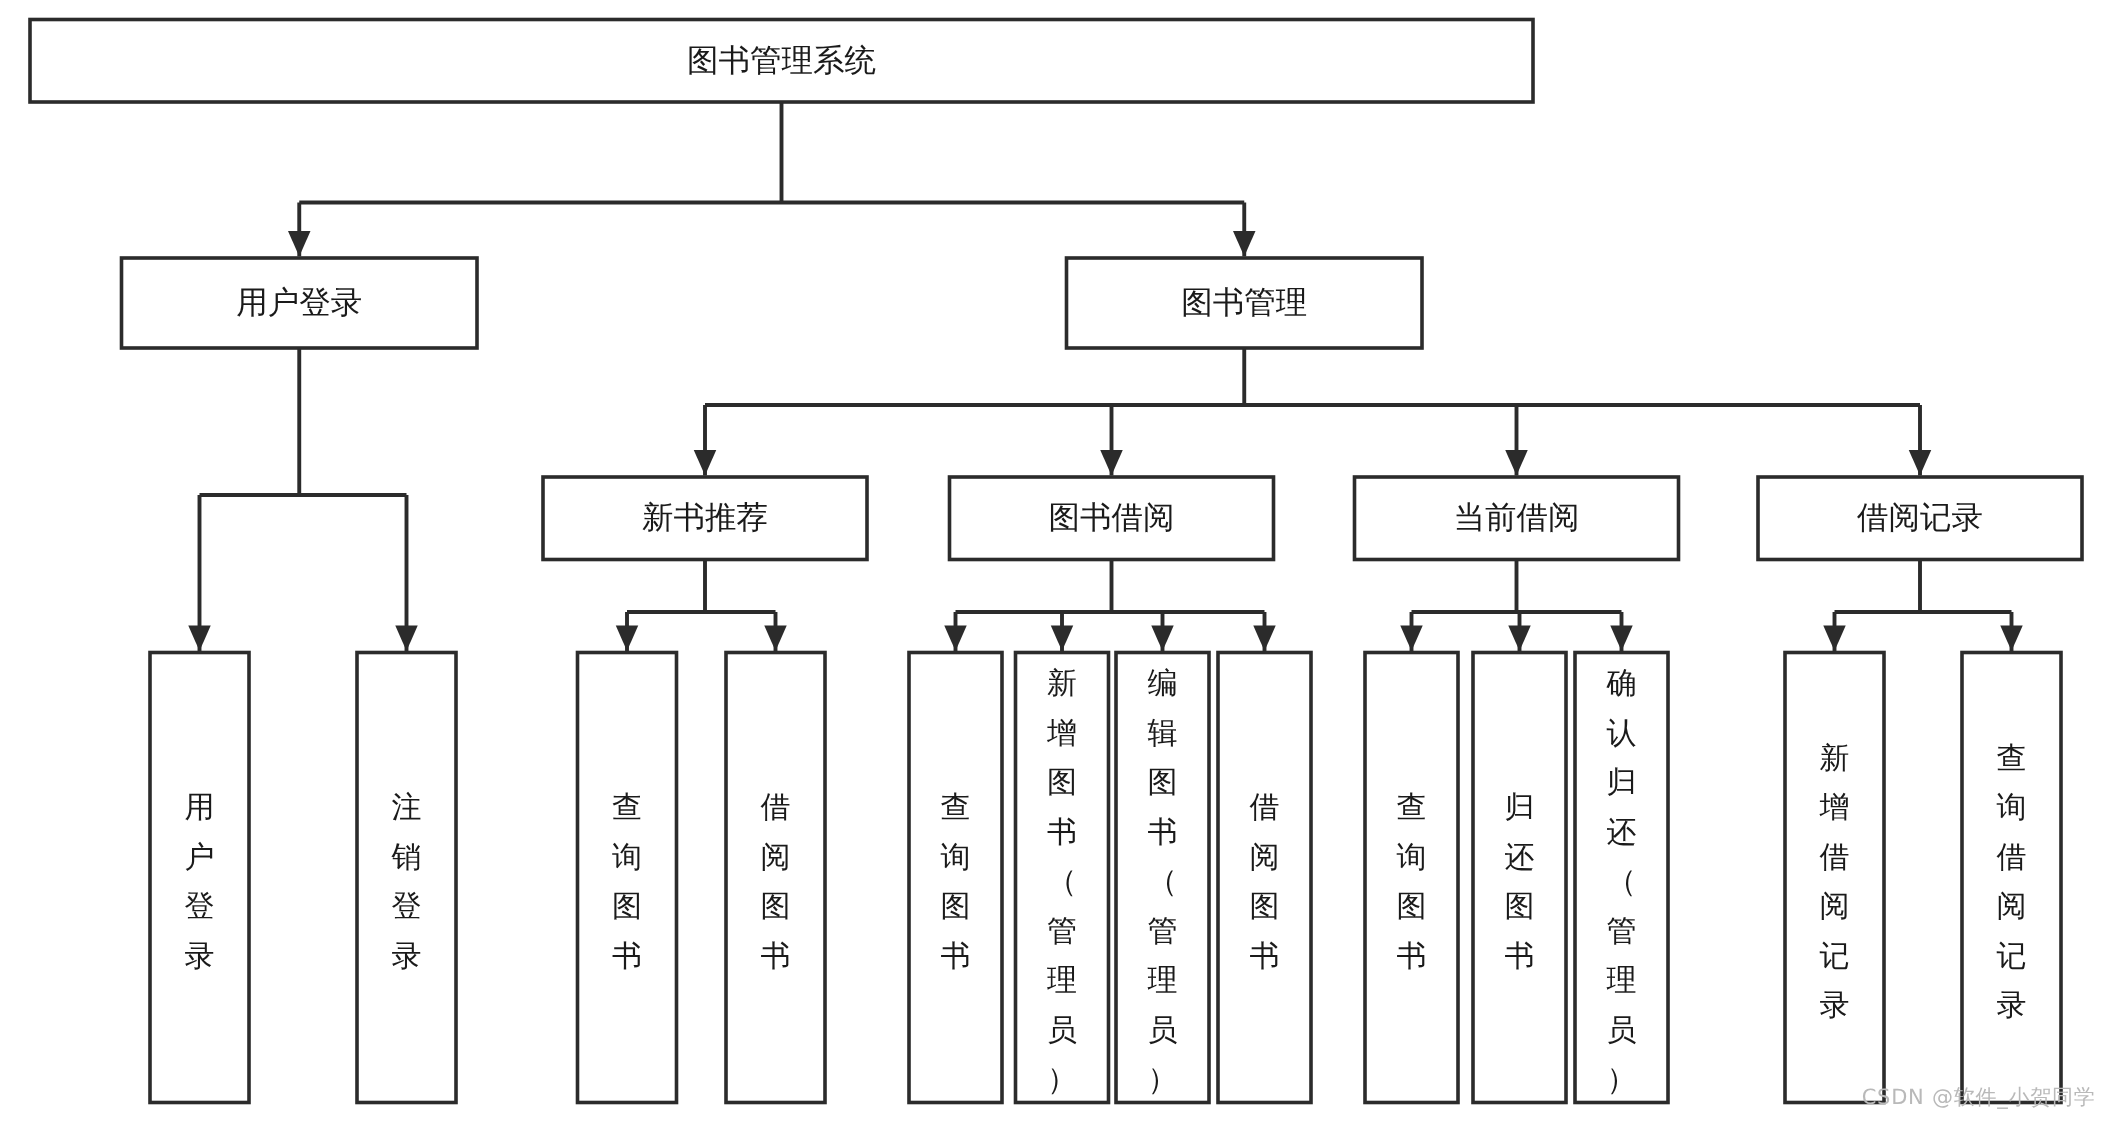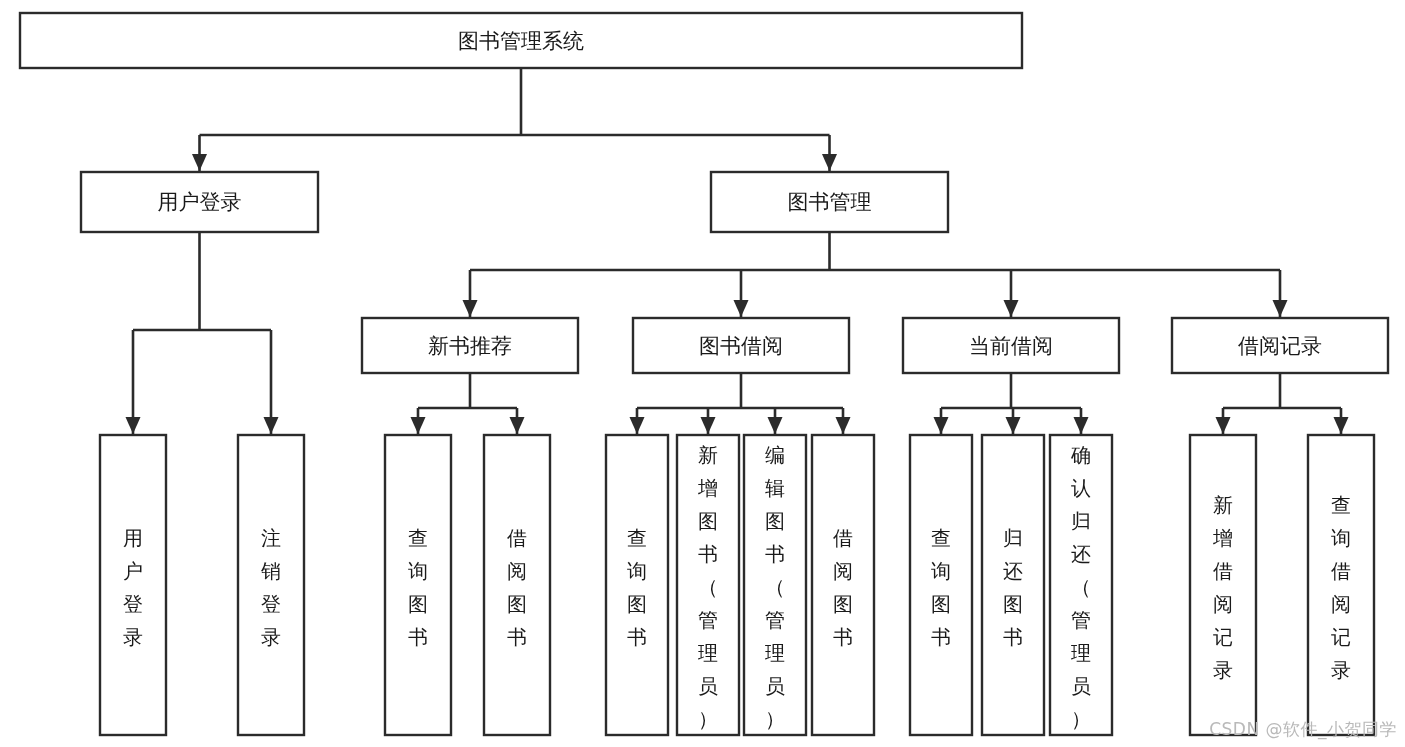--- a/index.html
+++ b/index.html
@@ -54,21 +54,21 @@
     font-family: "DejaVu Sans", "Liberation Sans", sans-serif;
     font-size: 20px;
     fill: #1a1a1a;
     text-anchor: middle;
   }
   .watermark {
     position: absolute;
     right: 8px;
     bottom: 6px;
     font-family: "DejaVu Sans", "Liberation Sans", sans-serif;
-    font-size: 17px;
+    font-size: 14px;
     color: #b9b9b9;
     letter-spacing: 0.5px;
     white-space: nowrap;
     user-select: none;
     margin-left: 36px;
   }
 </style>
 </head>
 <body>
 

